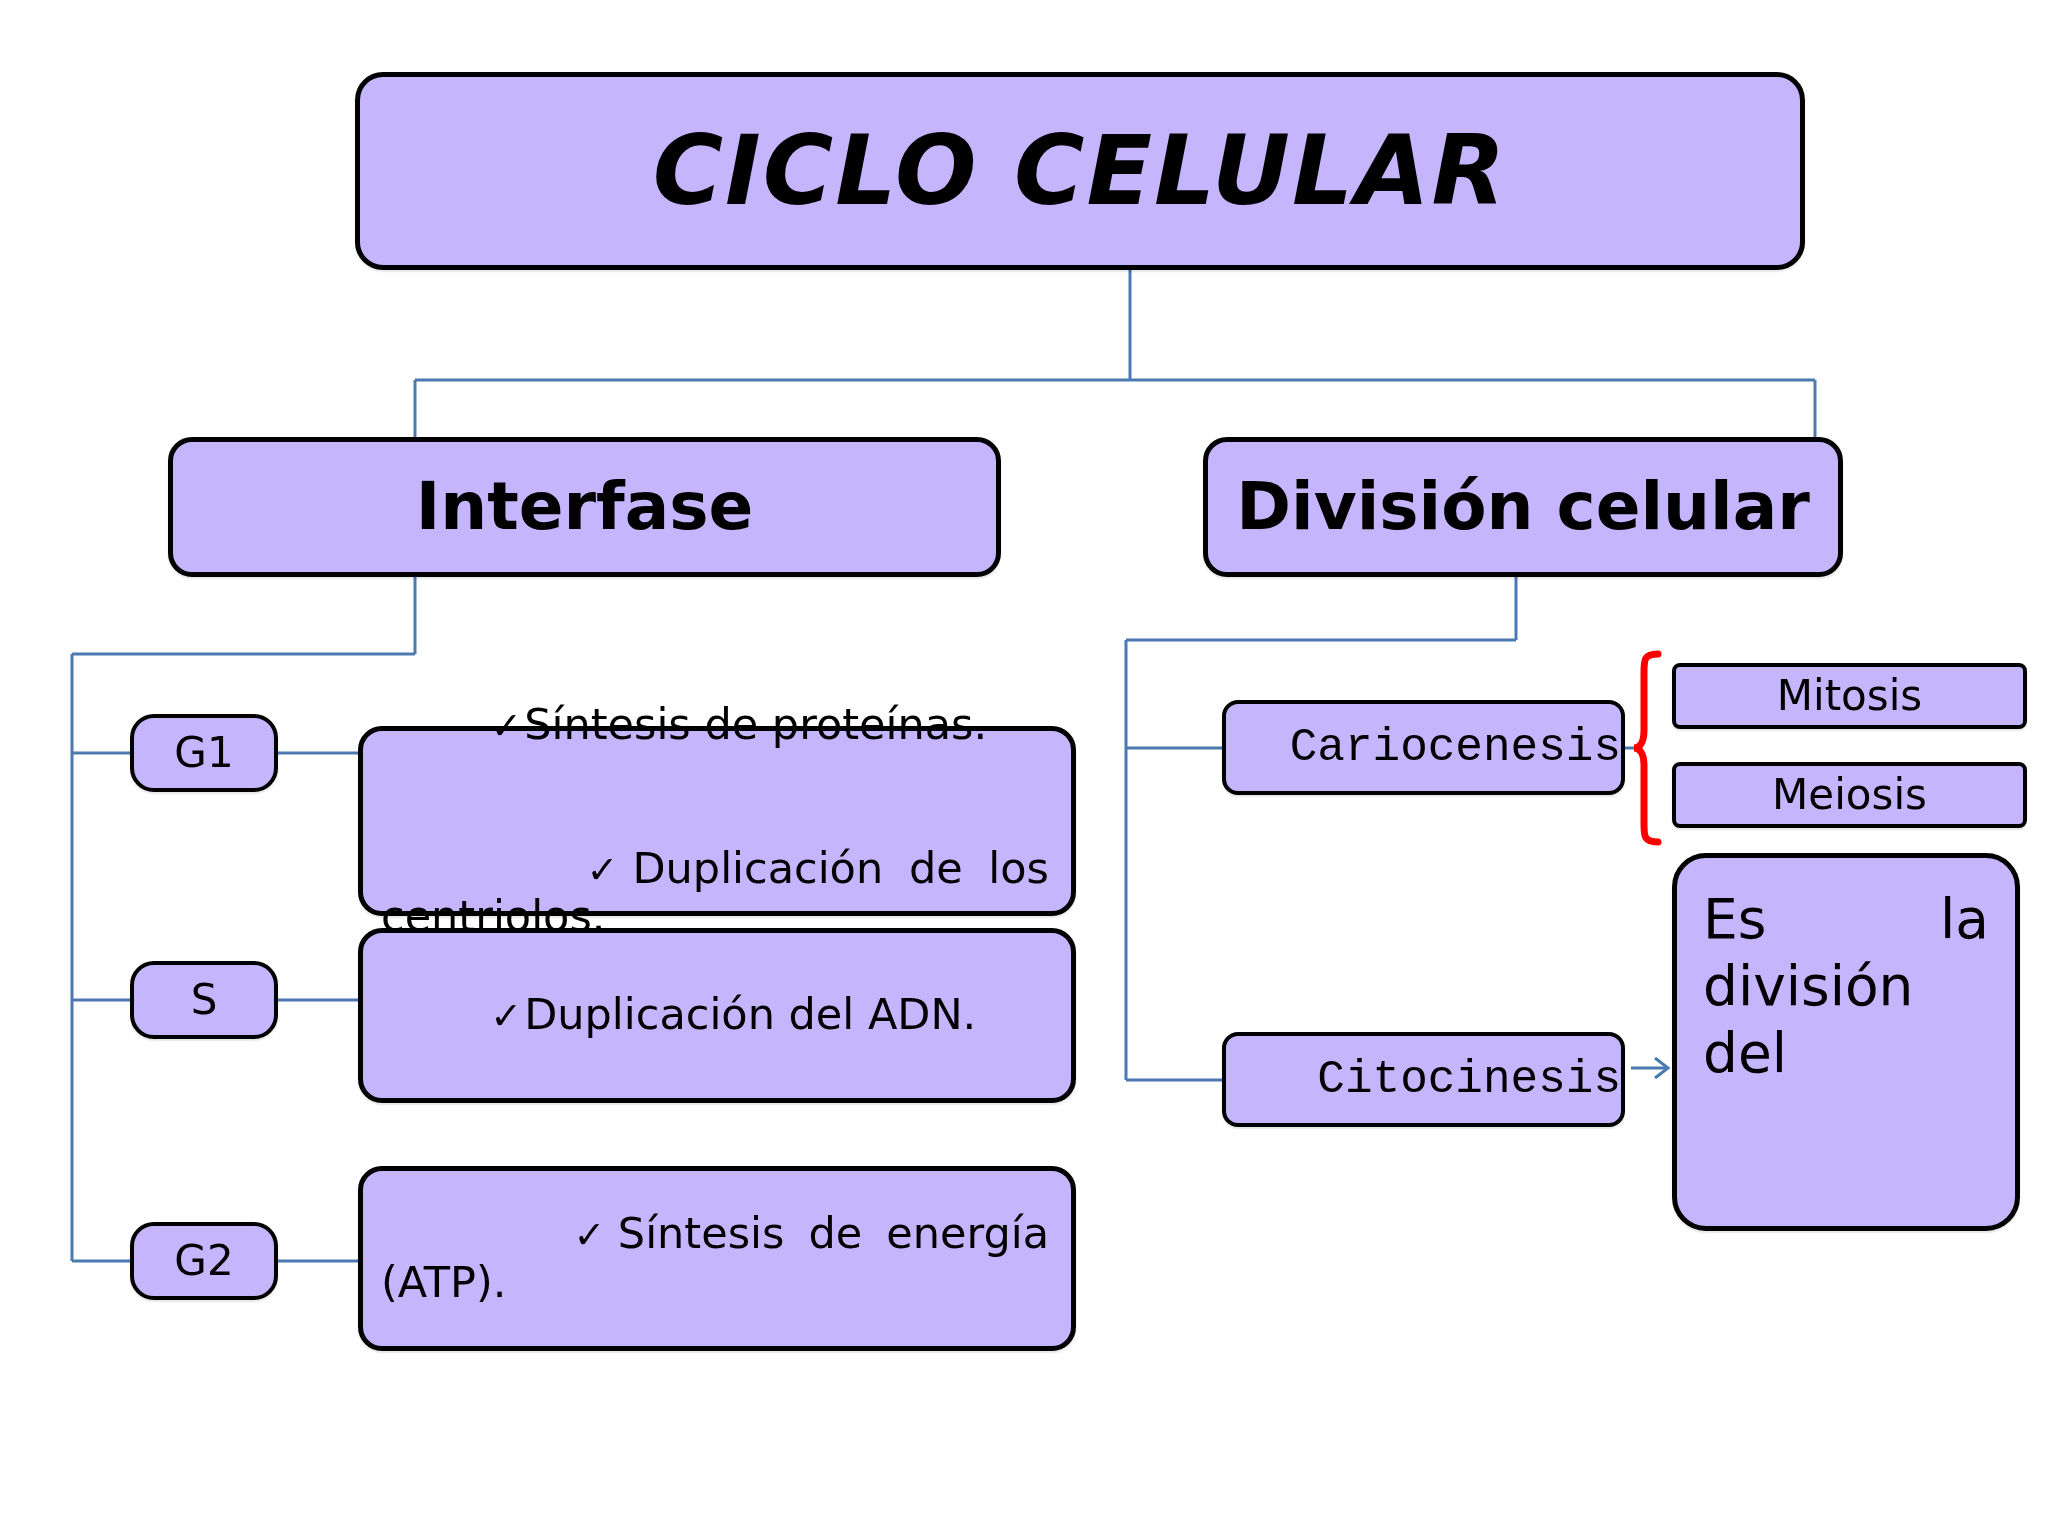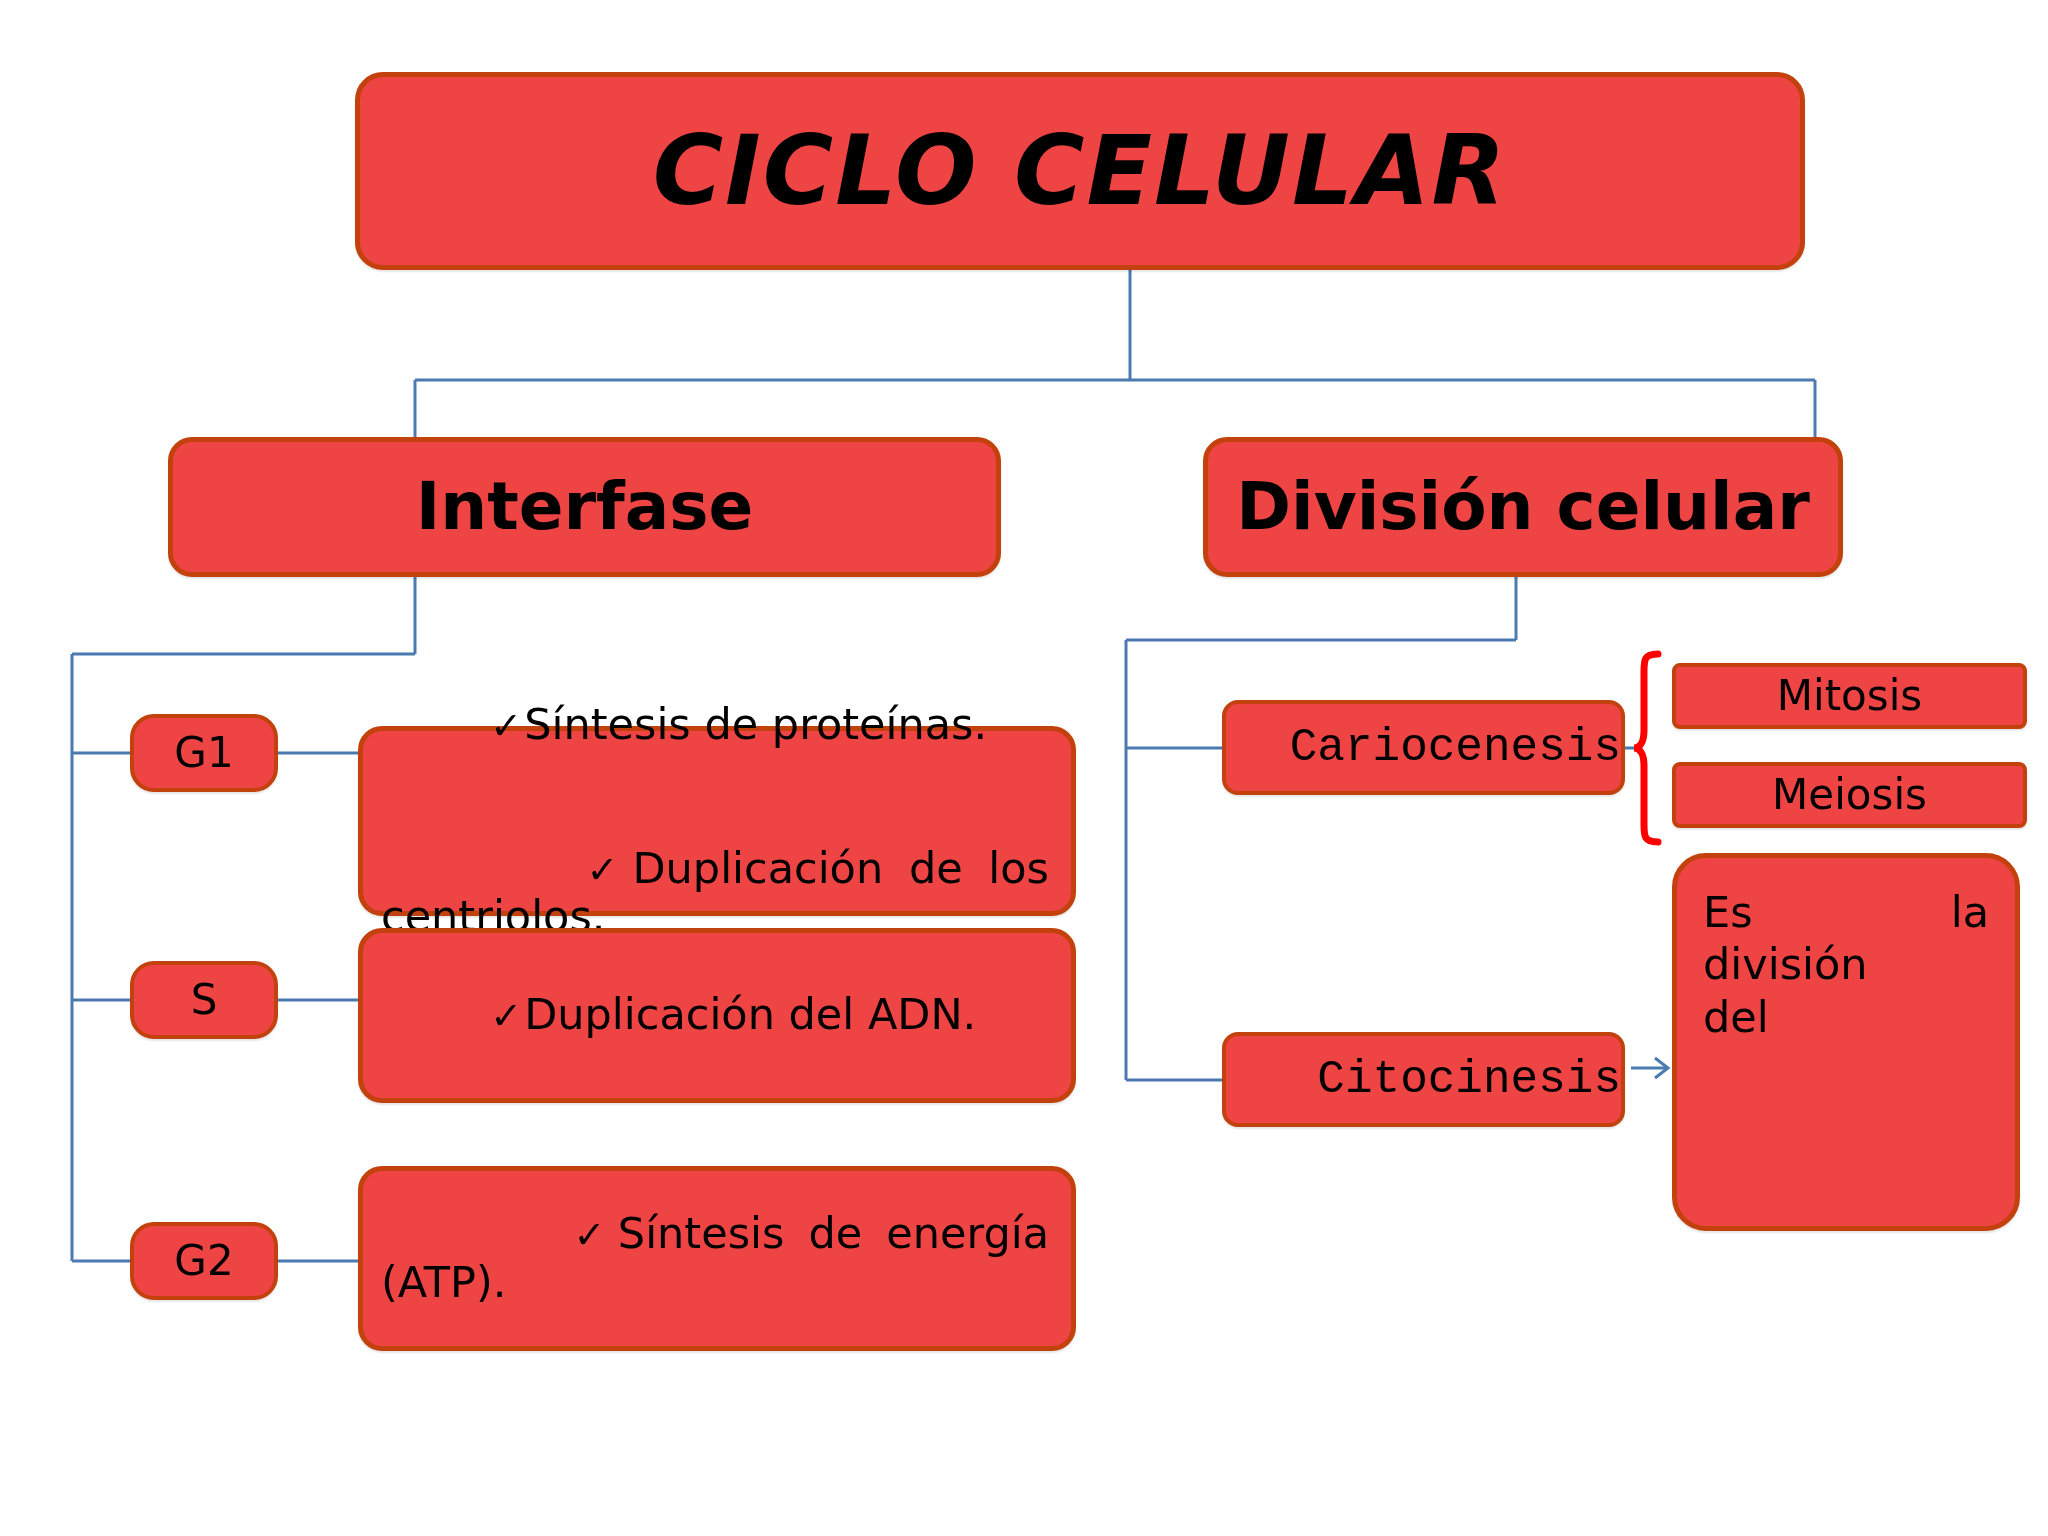--- a/index.html
+++ b/index.html
@@ -23,22 +23,22 @@
     position: absolute;
     left: 0;
     top: 0;
     width: 2048px;
     height: 1536px;
     pointer-events: none;
   }
   .node {
     position: absolute;
     box-sizing: border-box;
-    background: #ef4444;
-    border: 5px solid #c2410c;
+    background: #c4b5fd;
+    border: 5px solid #000000;
     border-radius: 22px;
     display: flex;
     align-items: center;
     box-shadow: 0 2px 2px rgba(0,0,0,0.10);
     z-index: 3;
   }
   .node.center { justify-content: center; text-align: center; }
   .node.left   { justify-content: flex-start; text-align: left; }
 
   .title-node {
@@ -149,21 +149,21 @@
 
   .cyto-node {
     left: 1672px; top: 853px; width: 348px; height: 378px;
     border-radius: 34px;
     padding: 18px 26px;
     align-items: flex-start;
   }
   .cyto-body { width: 100%; padding-top: 10px; }
   .cyto-line {
     font-family: "DejaVu Sans", sans-serif;
-    font-size: 43px;
+    font-size: 55px;
     color: #000000;
     line-height: 1.22;
     text-align: justify;
     text-align-last: justify;
   }
   .cyto-line.last { text-align-last: left; }
 </style>
 </head>
 <body>
 

